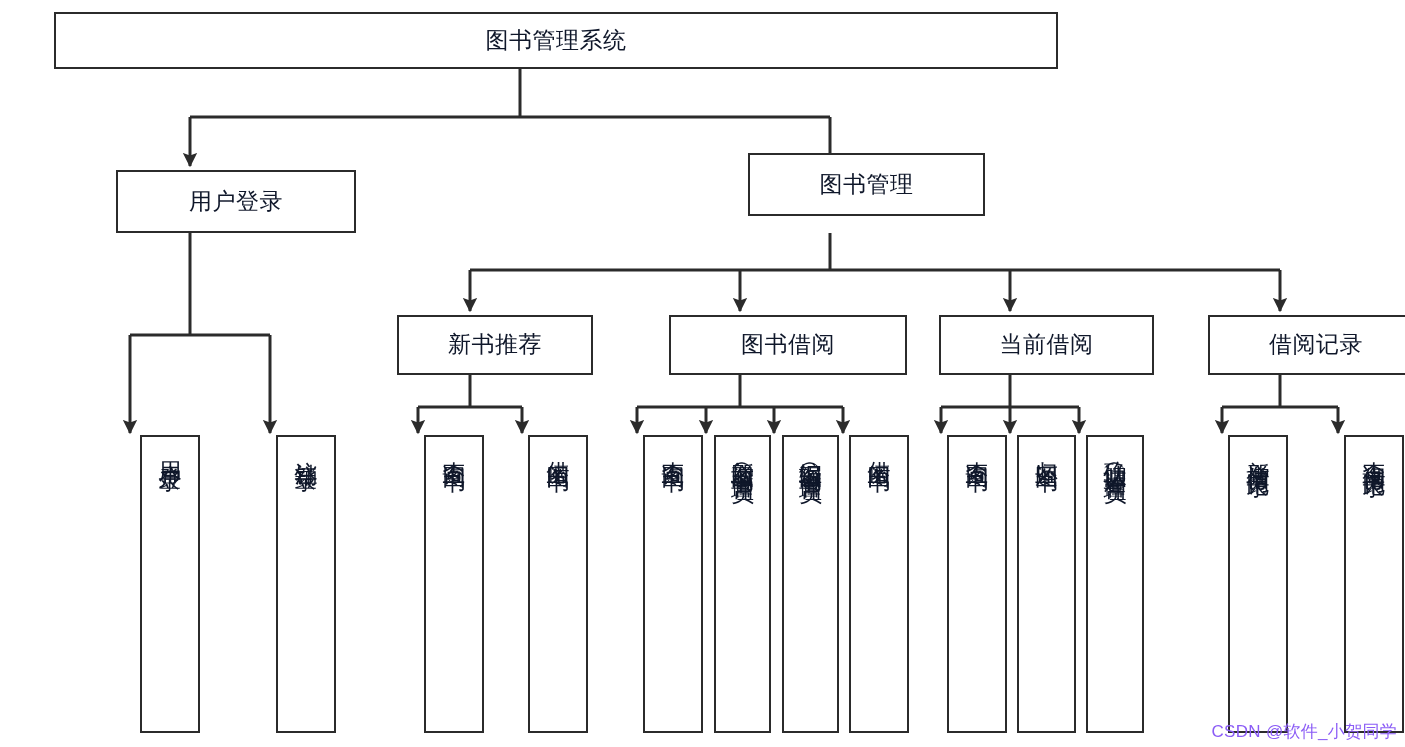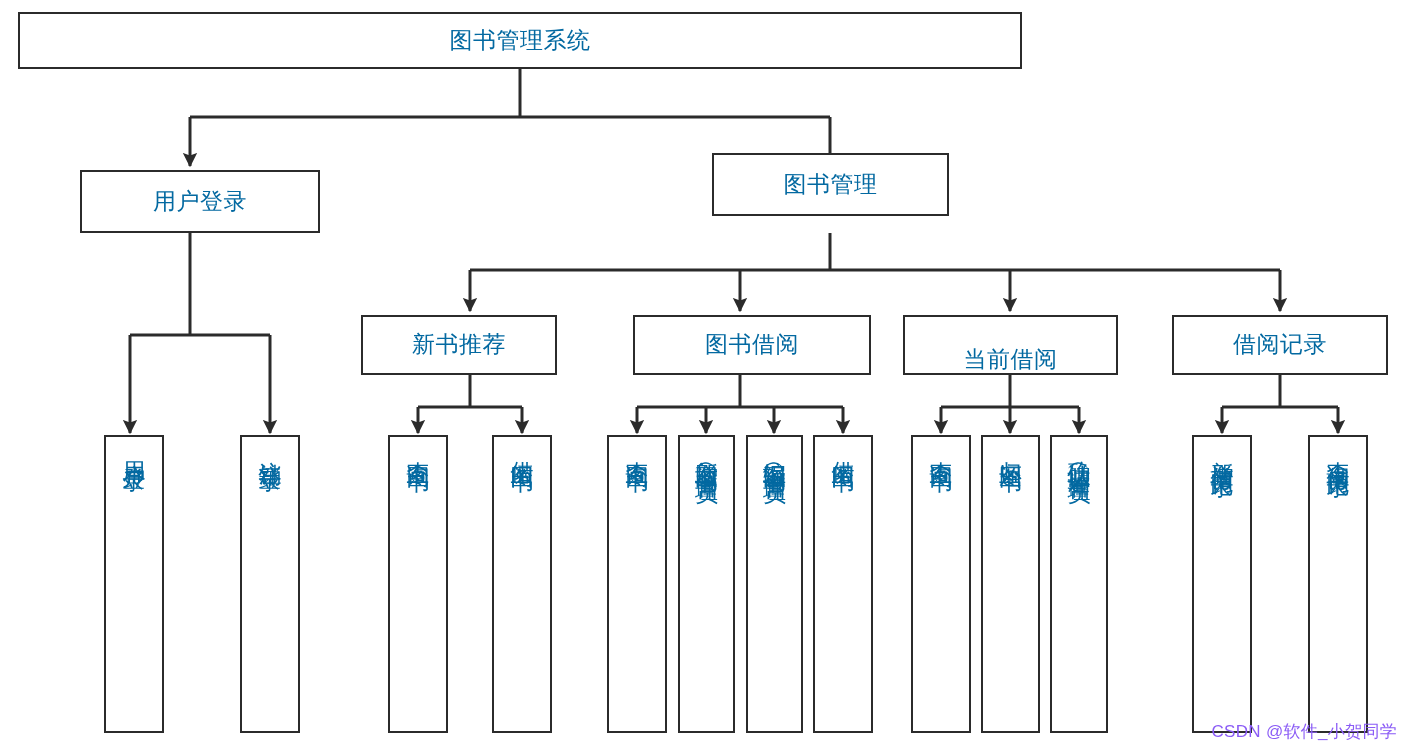--- a/index.html
+++ b/index.html
@@ -25,21 +25,22 @@
     height: 747px;
   }
   .node {
     position: absolute;
     box-sizing: border-box;
     border: 2.5px solid #2b2b2b;
     background: #ffffff;
     display: flex;
     align-items: center;
     justify-content: center;
-    color: #0369a1;
+    color: #0f172a;
+    margin-left: 36px;
   }
   .node .lbl {
     display: block;
     text-align: center;
     line-height: 1.12;
   }
   .node.h .lbl {
     font-size: 23px;
     letter-spacing: 0.5px;
     white-space: nowrap;
@@ -133,21 +134,21 @@
   <div class="node h" style="left:712px; top:153px; width:237px; height:63px;">
     <span class="lbl">图书管理</span>
   </div>
 
   <div class="node h" style="left:361px; top:315px; width:196px; height:60px;">
     <span class="lbl">新书推荐</span>
   </div>
   <div class="node h" style="left:633px; top:315px; width:238px; height:60px;">
     <span class="lbl">图书借阅</span>
   </div>
-  <div class="node h" style="left:903px; top:315px; width:215px; height:60px;align-items:flex-end;">
+  <div class="node h" style="left:903px; top:315px; width:215px; height:60px;">
     <span class="lbl">当前借阅</span>
   </div>
   <div class="node h" style="left:1172px; top:315px; width:216px; height:60px;">
     <span class="lbl">借阅记录</span>
   </div>
 
   <div class="node v" style="left:104px; top:435px; width:60px; height:298px;">
     <span class="lbl">用户登录</span>
   </div>
   <div class="node v" style="left:240px; top:435px; width:60px; height:298px;">

